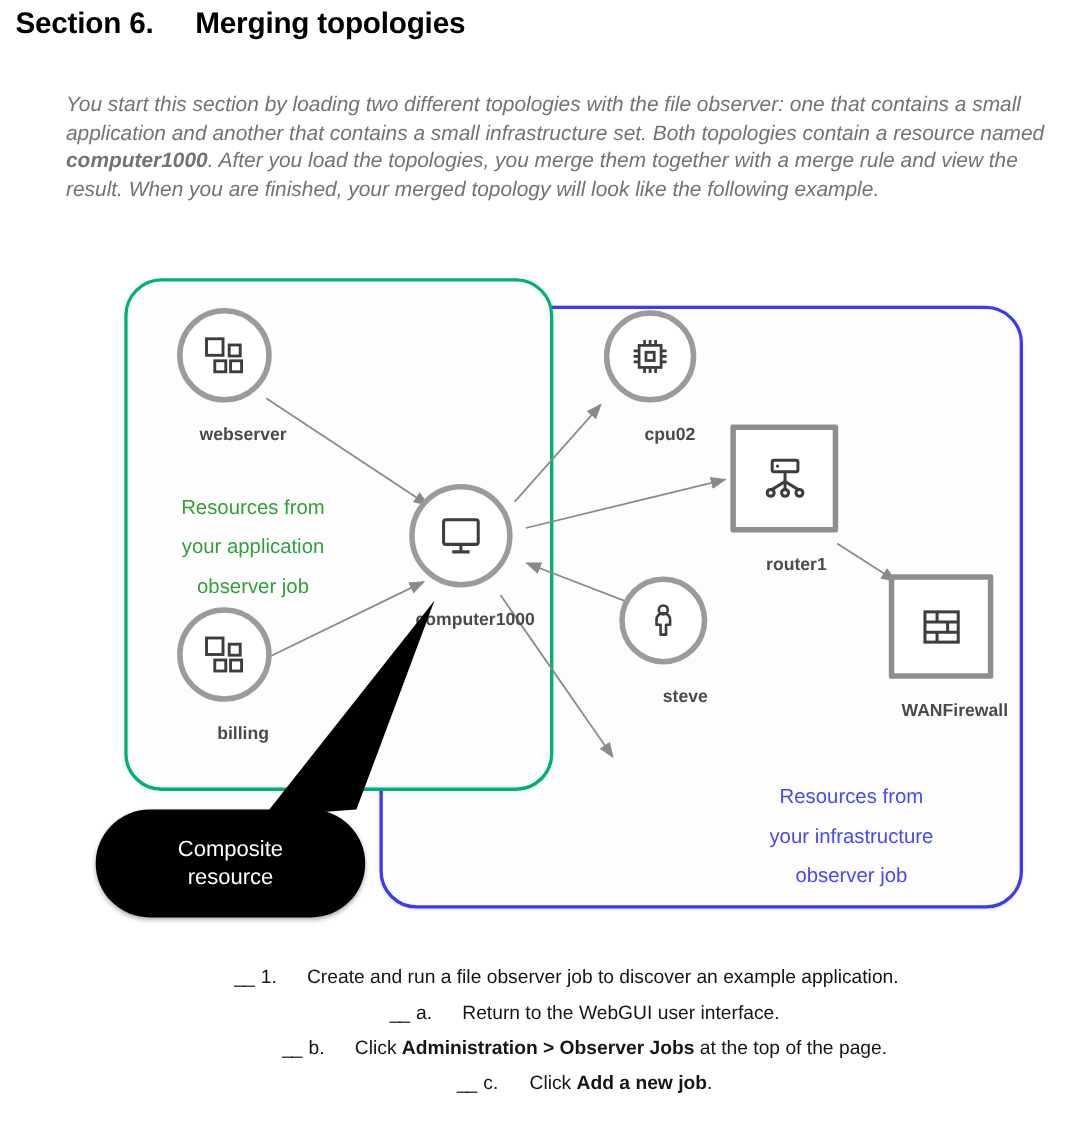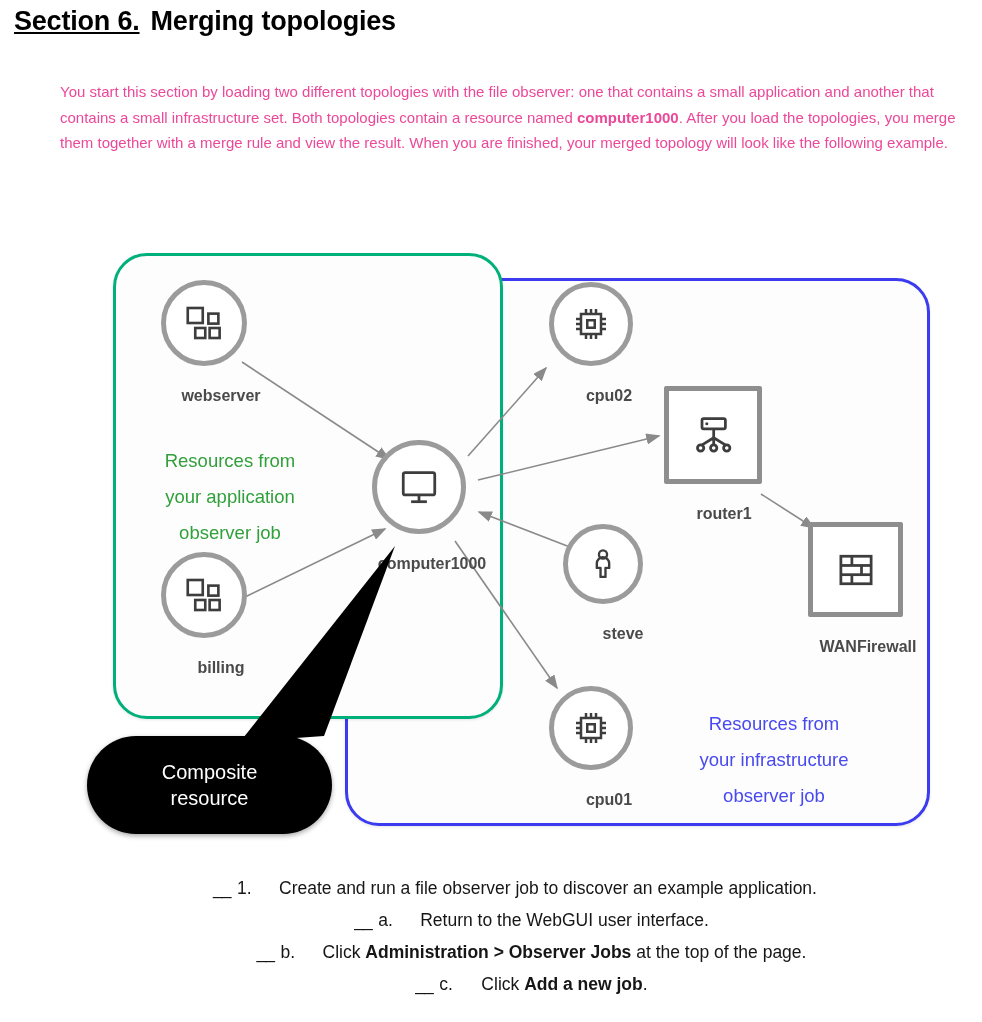--- a/index.html
+++ b/index.html
@@ -22,31 +22,32 @@
   .section-heading {
     position: absolute;
     left: 14px;
     top: 6px;
     font-size: 27px;
     font-weight: bold;
     letter-spacing: -0.2px;
     color: #000000;
     white-space: nowrap;
   }
-  .section-heading .num { margin-right: 11px; text-decoration: underline; }
+  .section-heading .num { margin-right: 38px; }
 
   
   .intro {
     position: absolute;
     left: 60px;
     top: 64px;
     width: 920px;
-    font-size: 15px;
+    font-size: 19px;
     line-height: 25.5px;
-    color: #ec4899;
+    color: #737373;
+    font-style: italic;
   }
   .intro b { font-weight: bold; }
 
   
   .diagram {
     position: absolute;
     left: 0;
     top: 236px;
     width: 982px;
     height: 632px;
@@ -283,41 +284,20 @@
           <line x1="4" y1="16" x2="8" y2="16" stroke="#3d3d3d" stroke-width="2"></line>
           <line x1="4" y1="20" x2="8" y2="20" stroke="#3d3d3d" stroke-width="2"></line>
           <line x1="24" y1="12" x2="28" y2="12" stroke="#3d3d3d" stroke-width="2"></line>
           <line x1="24" y1="16" x2="28" y2="16" stroke="#3d3d3d" stroke-width="2"></line>
           <line x1="24" y1="20" x2="28" y2="20" stroke="#3d3d3d" stroke-width="2"></line>
         </svg>
       </div>
       <div class="label wide">cpu02</div>
     </div>
 
-    <div class="node" id="node-cpu01">
-      <div class="shape circle" style="width:84px;height:84px;">
-        <svg width="40" height="40" viewBox="0 0 32 32">
-          <rect x="8" y="8" width="16" height="16" fill="none" stroke="#3d3d3d" stroke-width="2"></rect>
-          <rect x="13" y="13" width="6" height="6" fill="none" stroke="#3d3d3d" stroke-width="2"></rect>
-          <line x1="12" y1="4" x2="12" y2="8" stroke="#3d3d3d" stroke-width="2"></line>
-          <line x1="16" y1="4" x2="16" y2="8" stroke="#3d3d3d" stroke-width="2"></line>
-          <line x1="20" y1="4" x2="20" y2="8" stroke="#3d3d3d" stroke-width="2"></line>
-          <line x1="12" y1="24" x2="12" y2="28" stroke="#3d3d3d" stroke-width="2"></line>
-          <line x1="16" y1="24" x2="16" y2="28" stroke="#3d3d3d" stroke-width="2"></line>
-          <line x1="20" y1="24" x2="20" y2="28" stroke="#3d3d3d" stroke-width="2"></line>
-          <line x1="4" y1="12" x2="8" y2="12" stroke="#3d3d3d" stroke-width="2"></line>
-          <line x1="4" y1="16" x2="8" y2="16" stroke="#3d3d3d" stroke-width="2"></line>
-          <line x1="4" y1="20" x2="8" y2="20" stroke="#3d3d3d" stroke-width="2"></line>
-          <line x1="24" y1="12" x2="28" y2="12" stroke="#3d3d3d" stroke-width="2"></line>
-          <line x1="24" y1="16" x2="28" y2="16" stroke="#3d3d3d" stroke-width="2"></line>
-          <line x1="24" y1="20" x2="28" y2="20" stroke="#3d3d3d" stroke-width="2"></line>
-        </svg>
-      </div>
-      <div class="label wide">cpu01</div>
-    </div>
 
     <div class="node" id="node-steve">
       <div class="shape circle" style="width:80px;height:80px;">
         <svg width="36" height="36" viewBox="0 0 32 32">
           <circle cx="16" cy="7.5" r="3.6" fill="none" stroke="#3d3d3d" stroke-width="2.1"></circle>
           <path d="M10.5 15.5 a5.5 5.5 0 0 1 11 0 v4 h-3.3 v8 h-4.4 v-8 h-3.3 z" fill="none" stroke="#3d3d3d" stroke-width="2.1" stroke-linejoin="round"></path>
         </svg>
       </div>
       <div class="label wide">steve</div>
     </div>

